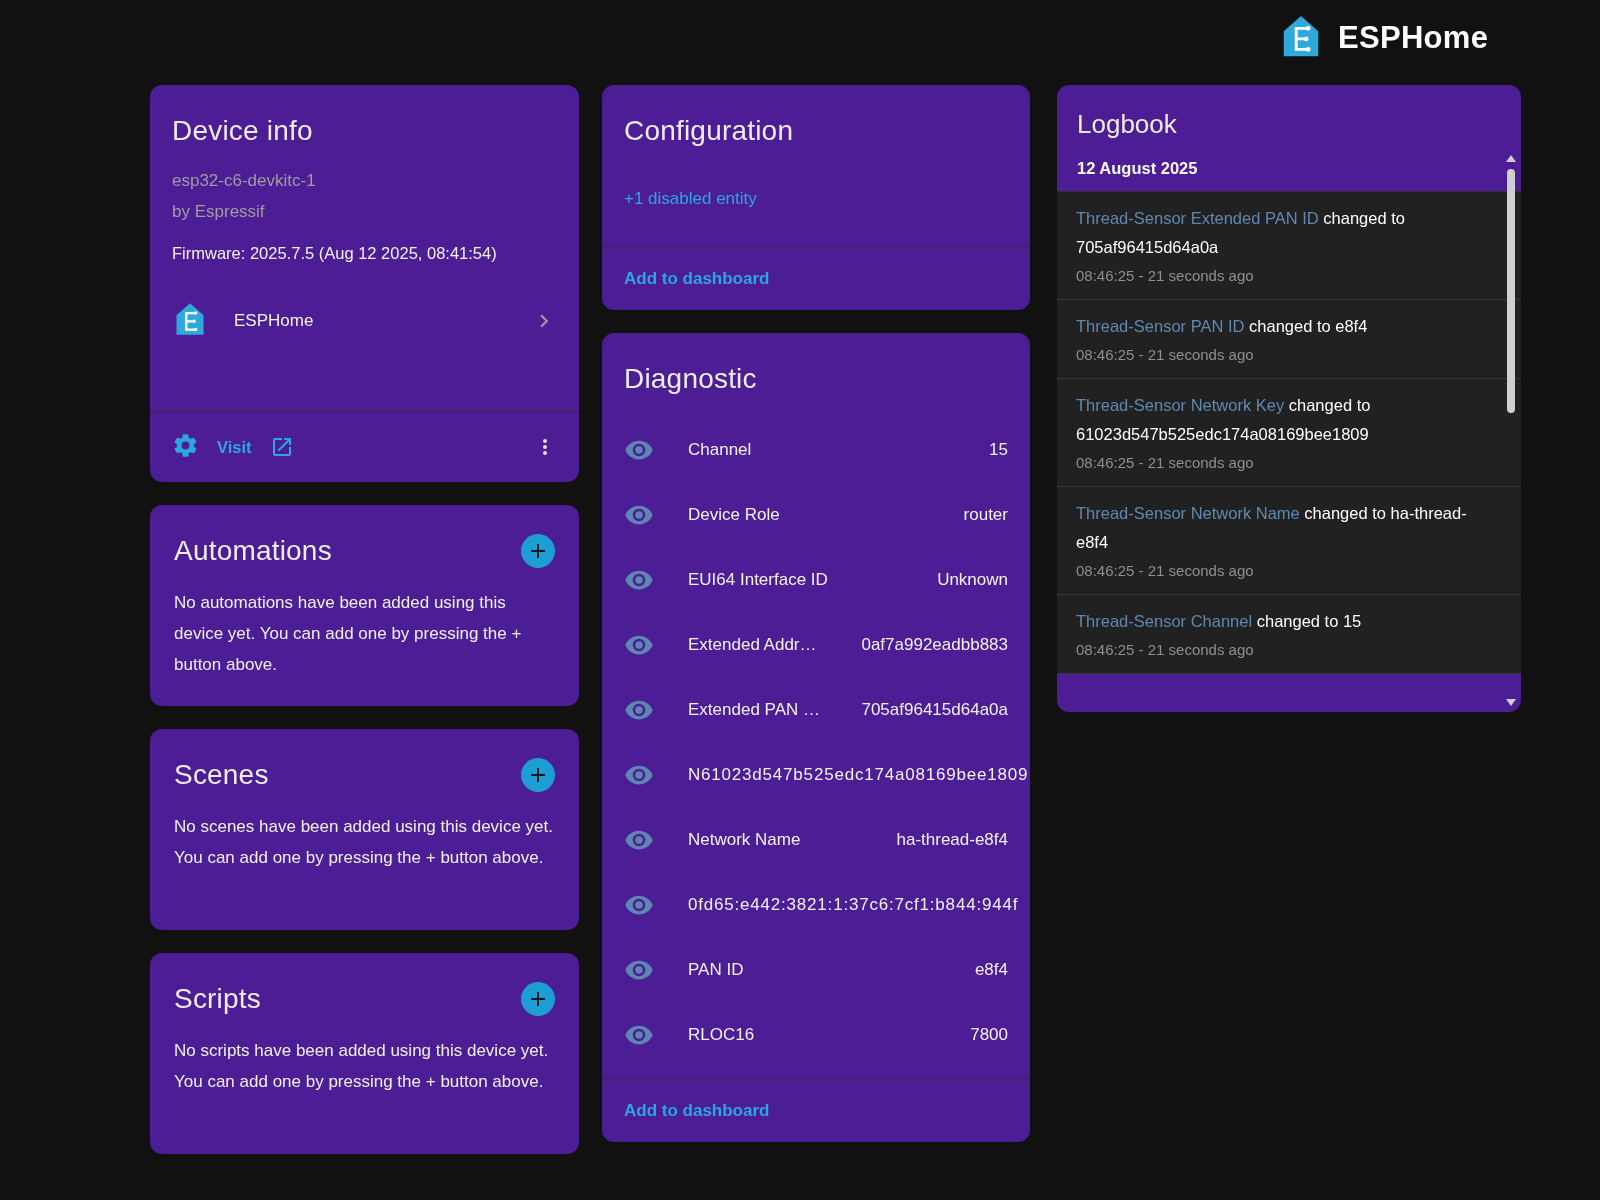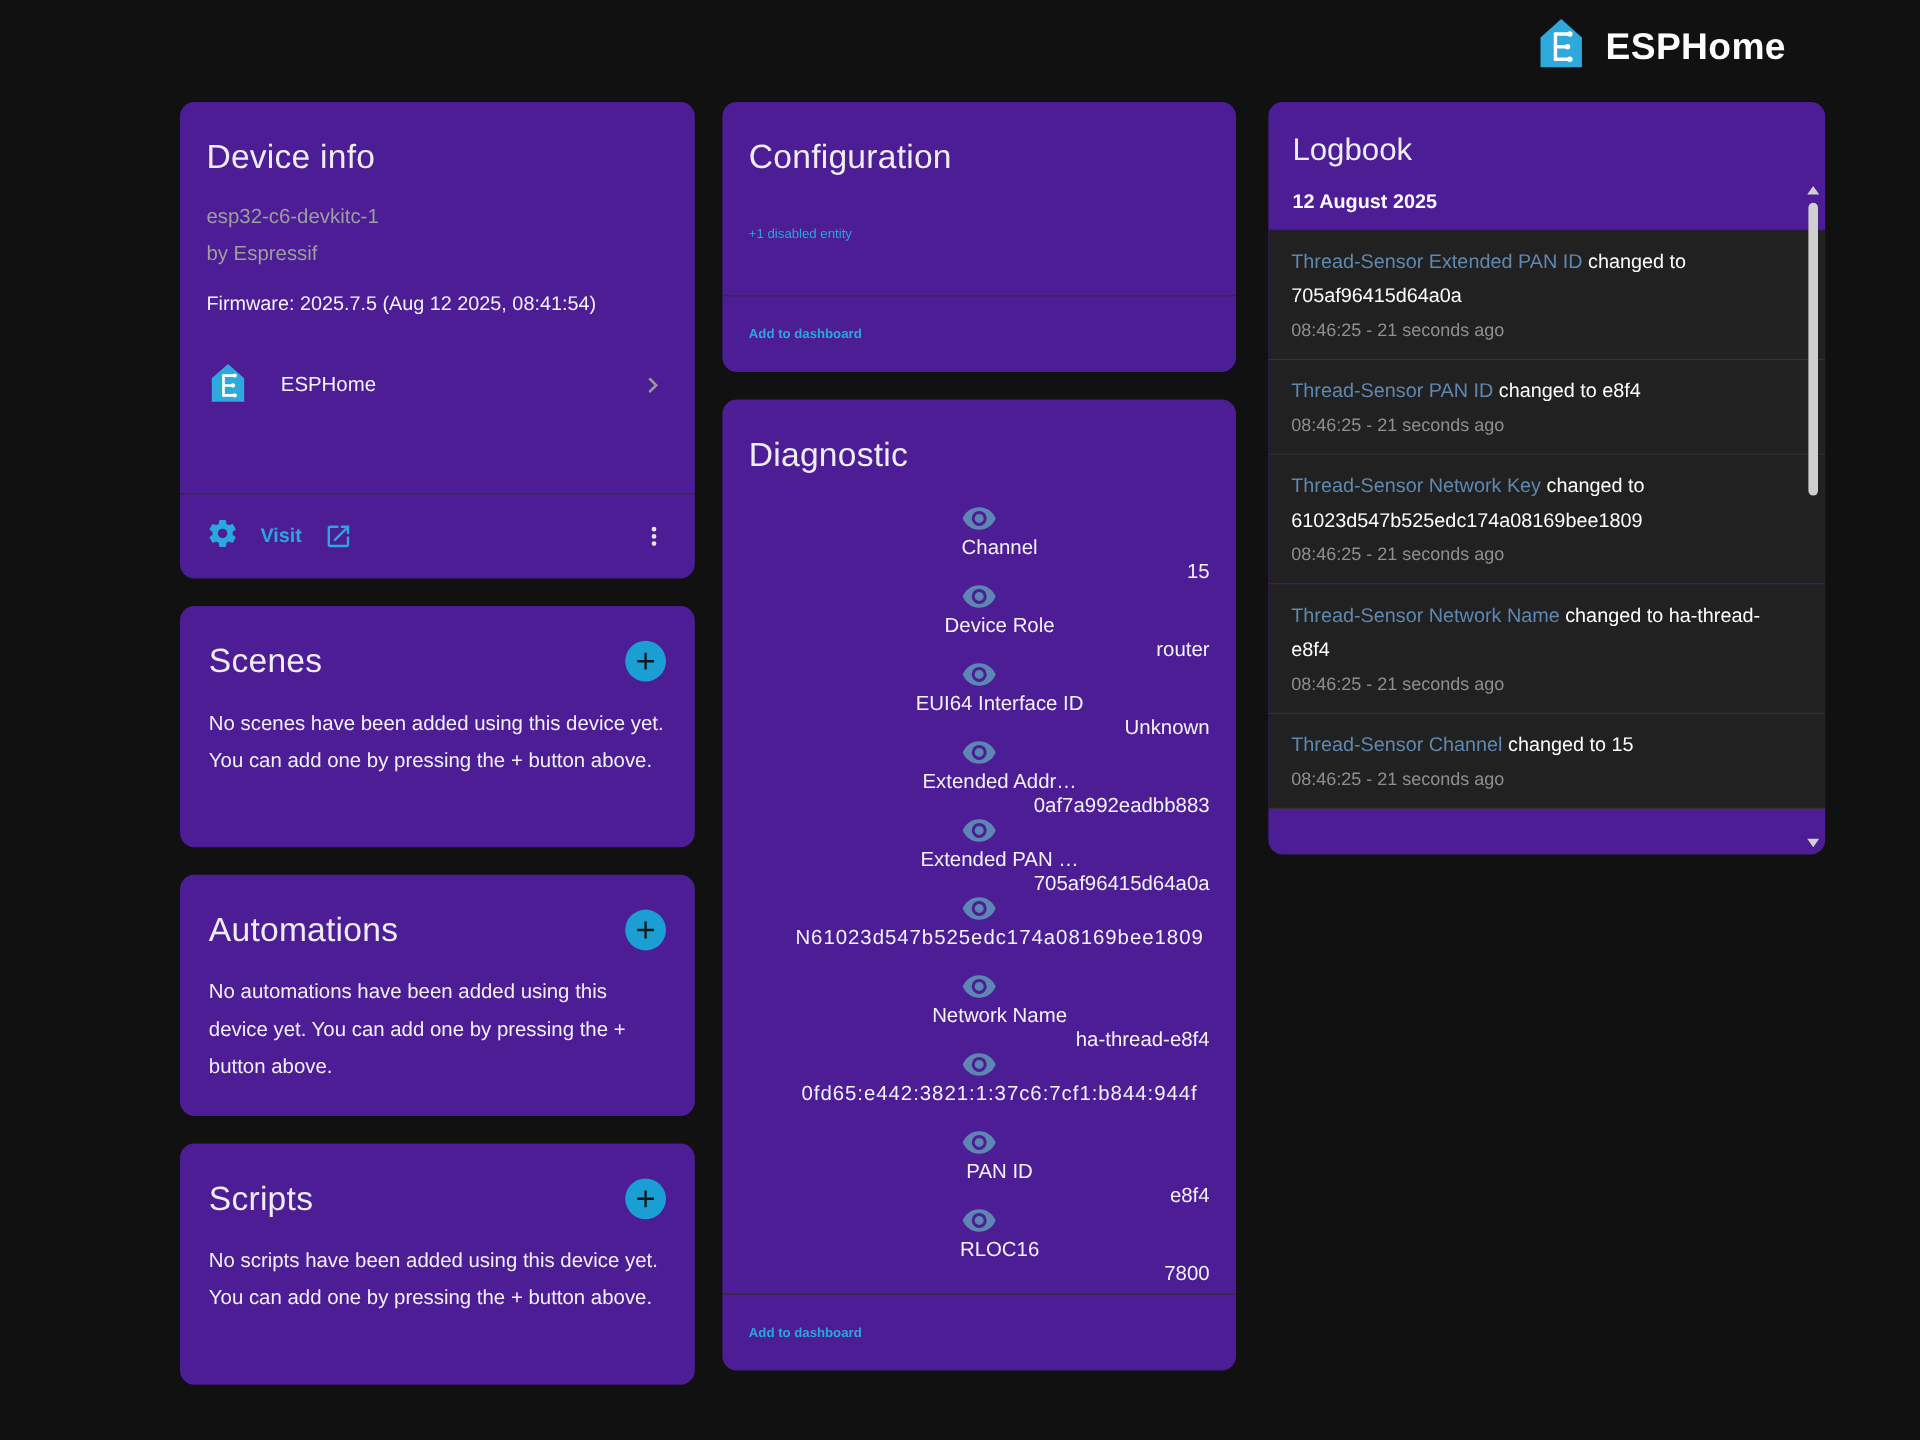--- a/index.html
+++ b/index.html
@@ -26,21 +26,21 @@
     font-size:28px;
     font-weight:400;
     color:#ededed;
     line-height:40px;
     letter-spacing:.2px;
   }
   .accent-link {
     color:#2aa7dc;
     text-decoration:none;
     cursor:pointer;
-    font-size:11px;
+    font-size:17px;
   }
   .bold { font-weight:700; }
 
   
   #brand {
     position:absolute; top:13px; left:1278px;
     display:flex; align-items:center; gap:14px;
   }
   #brand .brand-text { font-size:31px; font-weight:700; color:#fcfcfc; letter-spacing:.3px; }
   .esph-logo { display:inline-block; }
@@ -89,21 +89,20 @@
     height:64px; display:flex; align-items:center; padding:0 22px;
   }
 
   
   #diagnostic { min-height:809px; padding:26px 0 64px; }
   #diagnostic .card-title { padding:0 22px; margin-bottom:18px; }
   .diag-row {
     display:flex; align-items:center;
     height:65px; padding:0 22px;
     cursor:pointer;
-    flex-direction:column;
   }
   .diag-row .eye { display:flex; flex:none; }
   .diag-label { margin-left:34px; font-size:17px; color:#f2f2f2; }
   .diag-value { margin-left:auto; font-size:17px; color:#f2f2f2; text-align:right; }
   .diag-row.overflow .diag-label { white-space:nowrap; letter-spacing:.8px; }
 
   
   #logbook { height:627px; overflow:hidden; margin-bottom:0; }
   .lb-title { padding:22px 20px 0; font-size:26px; font-weight:400; color:#ededed; line-height:34px; }
   .lb-date { margin:18px 20px 13px; font-size:16.5px; font-weight:700; color:#fafafa; }
@@ -207,40 +206,40 @@
       <span class="dots-btn">
         <svg width="24" height="24" viewBox="0 0 24 24" fill="#e2e2e2">
             <use href="#mdi-dots-vertical"></use>
           </svg>
       </span>
     </div>
   </div>
 
   <div class="card empty-card">
     <div class="empty-head">
+      <div class="card-title">Automations</div>
+      <button class="plus-btn">
+        <svg width="24" height="24" viewBox="0 0 24 24" fill="#16181a">
+            <use href="#mdi-plus"></use>
+          </svg>
+      </button>
+    </div>
+    <div class="empty-text">No automations have been added using this device yet. You can add one by pressing the + button above.</div>
+  </div>
+
+  <div class="card empty-card">
+    <div class="empty-head">
       <div class="card-title">Scenes</div>
       <button class="plus-btn">
         <svg width="24" height="24" viewBox="0 0 24 24" fill="#16181a">
             <use href="#mdi-plus"></use>
           </svg>
       </button>
     </div>
     <div class="empty-text">No scenes have been added using this device yet. You can add one by pressing the + button above.</div>
-  </div>
-
-  <div class="card empty-card">
-    <div class="empty-head">
-      <div class="card-title">Automations</div>
-      <button class="plus-btn">
-        <svg width="24" height="24" viewBox="0 0 24 24" fill="#16181a">
-            <use href="#mdi-plus"></use>
-          </svg>
-      </button>
-    </div>
-    <div class="empty-text">No automations have been added using this device yet. You can add one by pressing the + button above.</div>
   </div>
 
   <div class="card empty-card">
     <div class="empty-head">
       <div class="card-title">Scripts</div>
       <button class="plus-btn">
         <svg width="24" height="24" viewBox="0 0 24 24" fill="#16181a">
             <use href="#mdi-plus"></use>
           </svg>
       </button>

